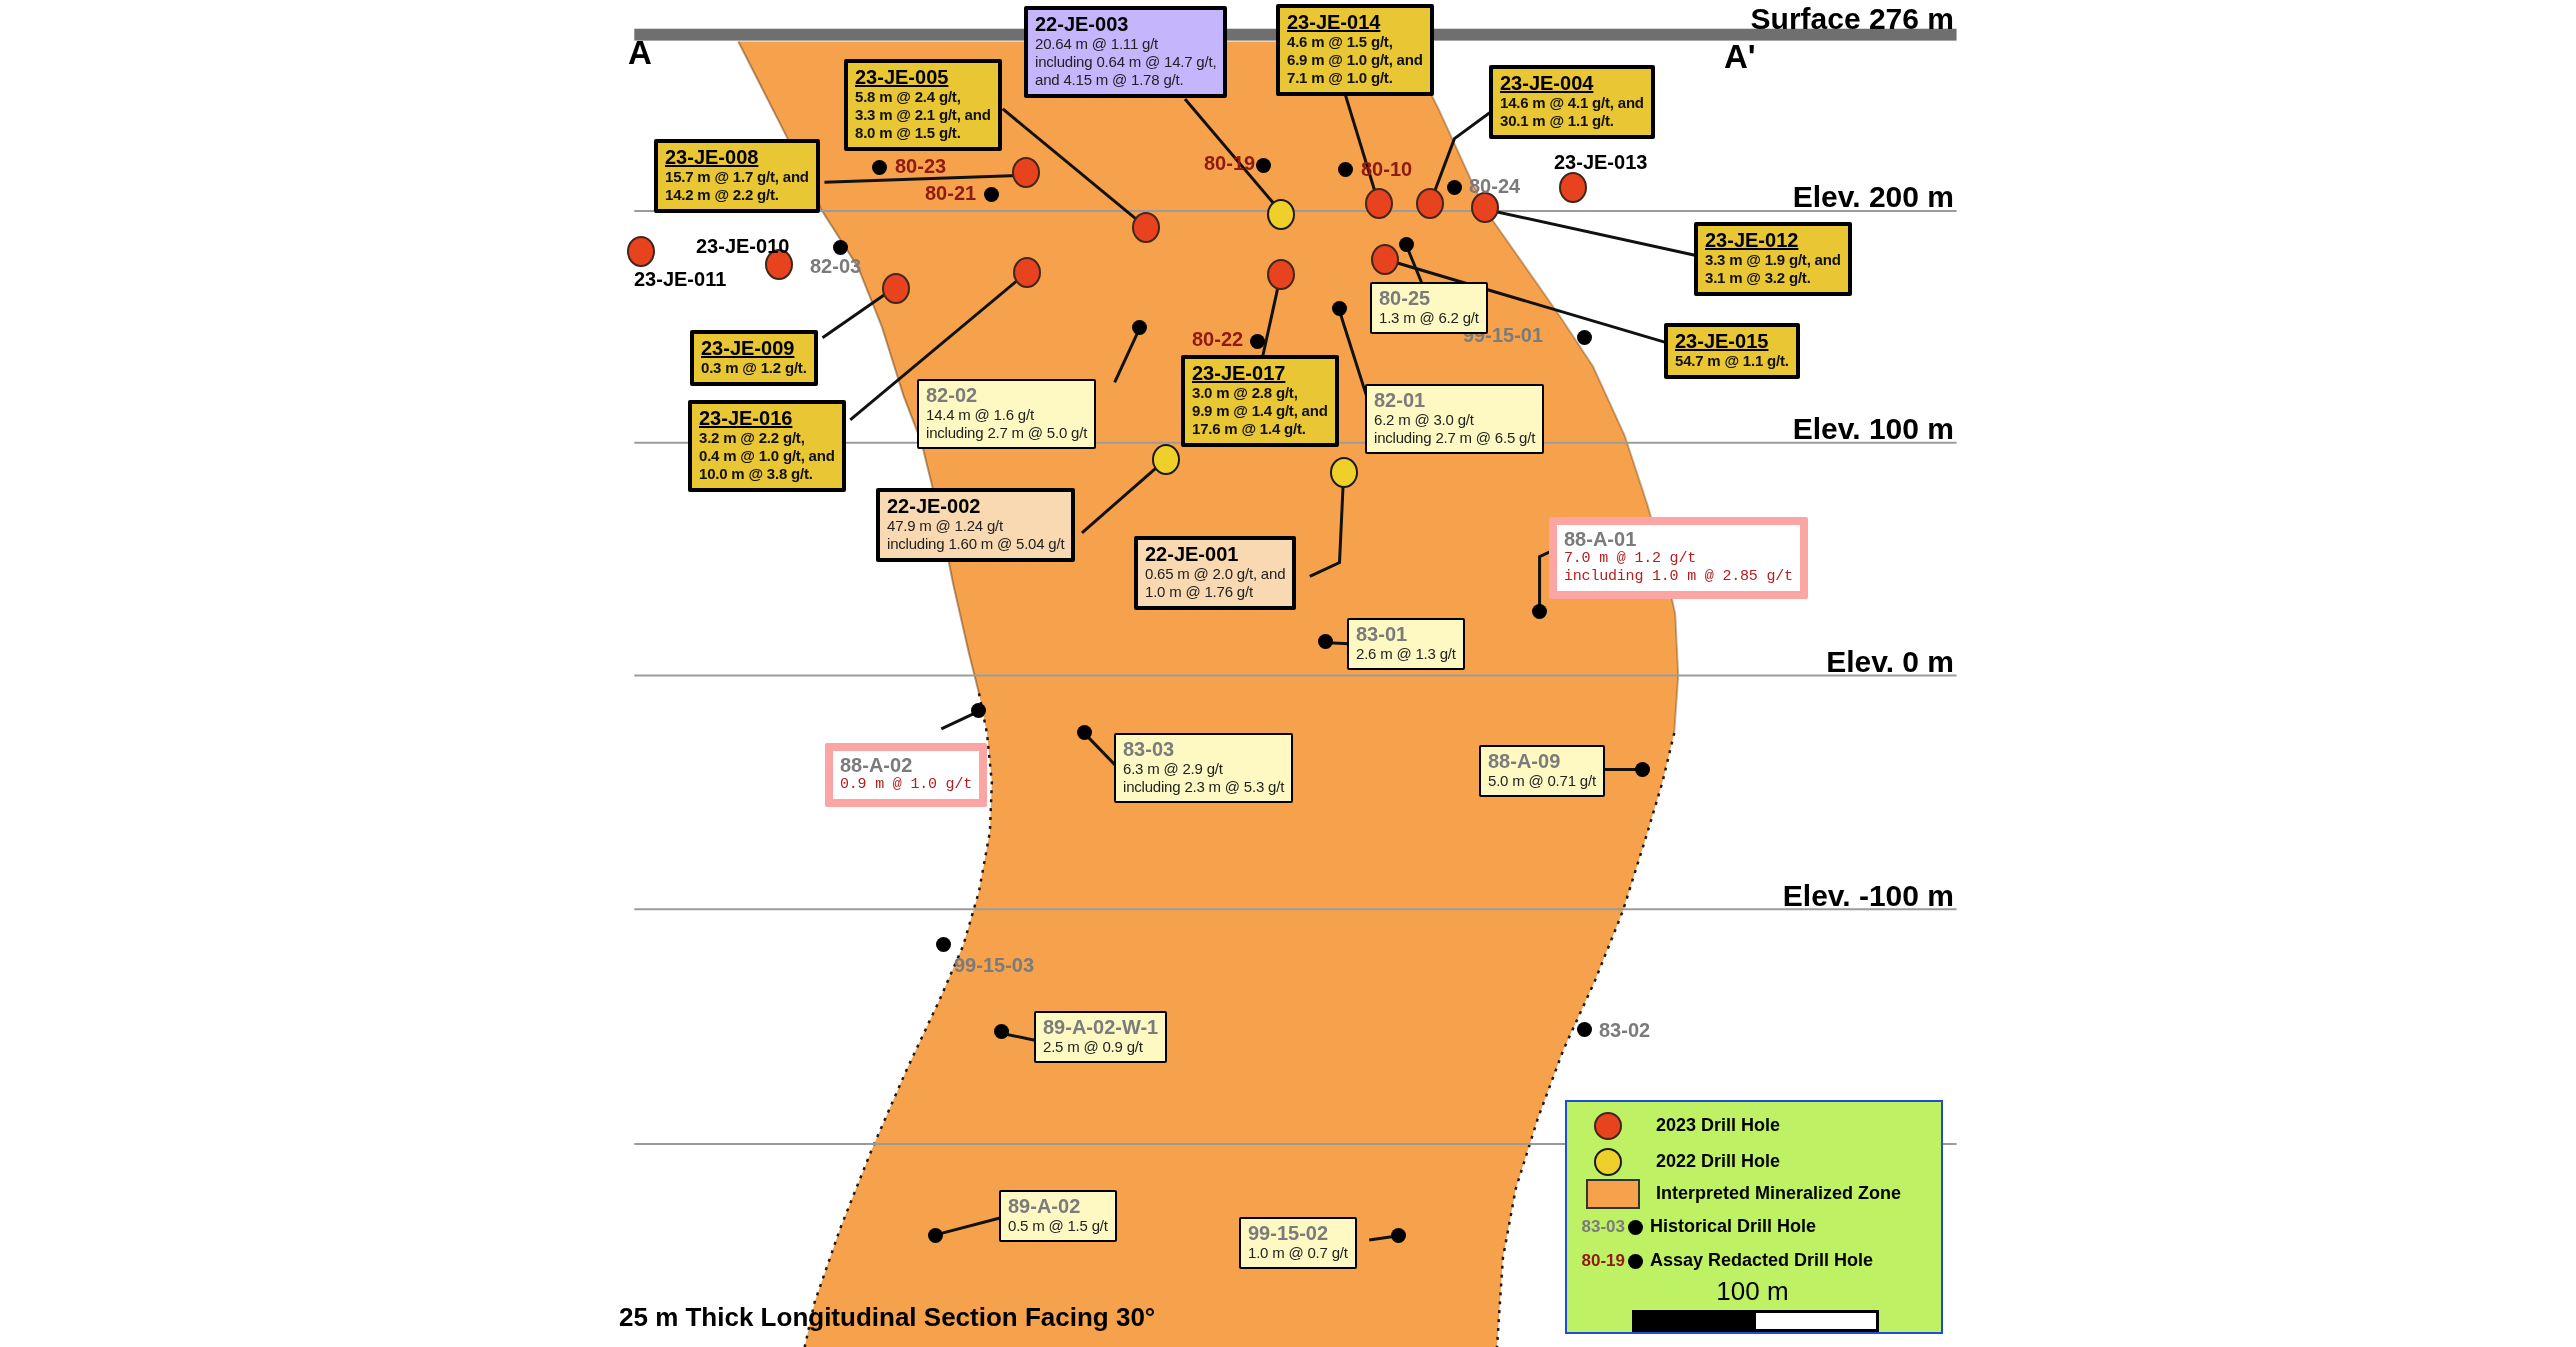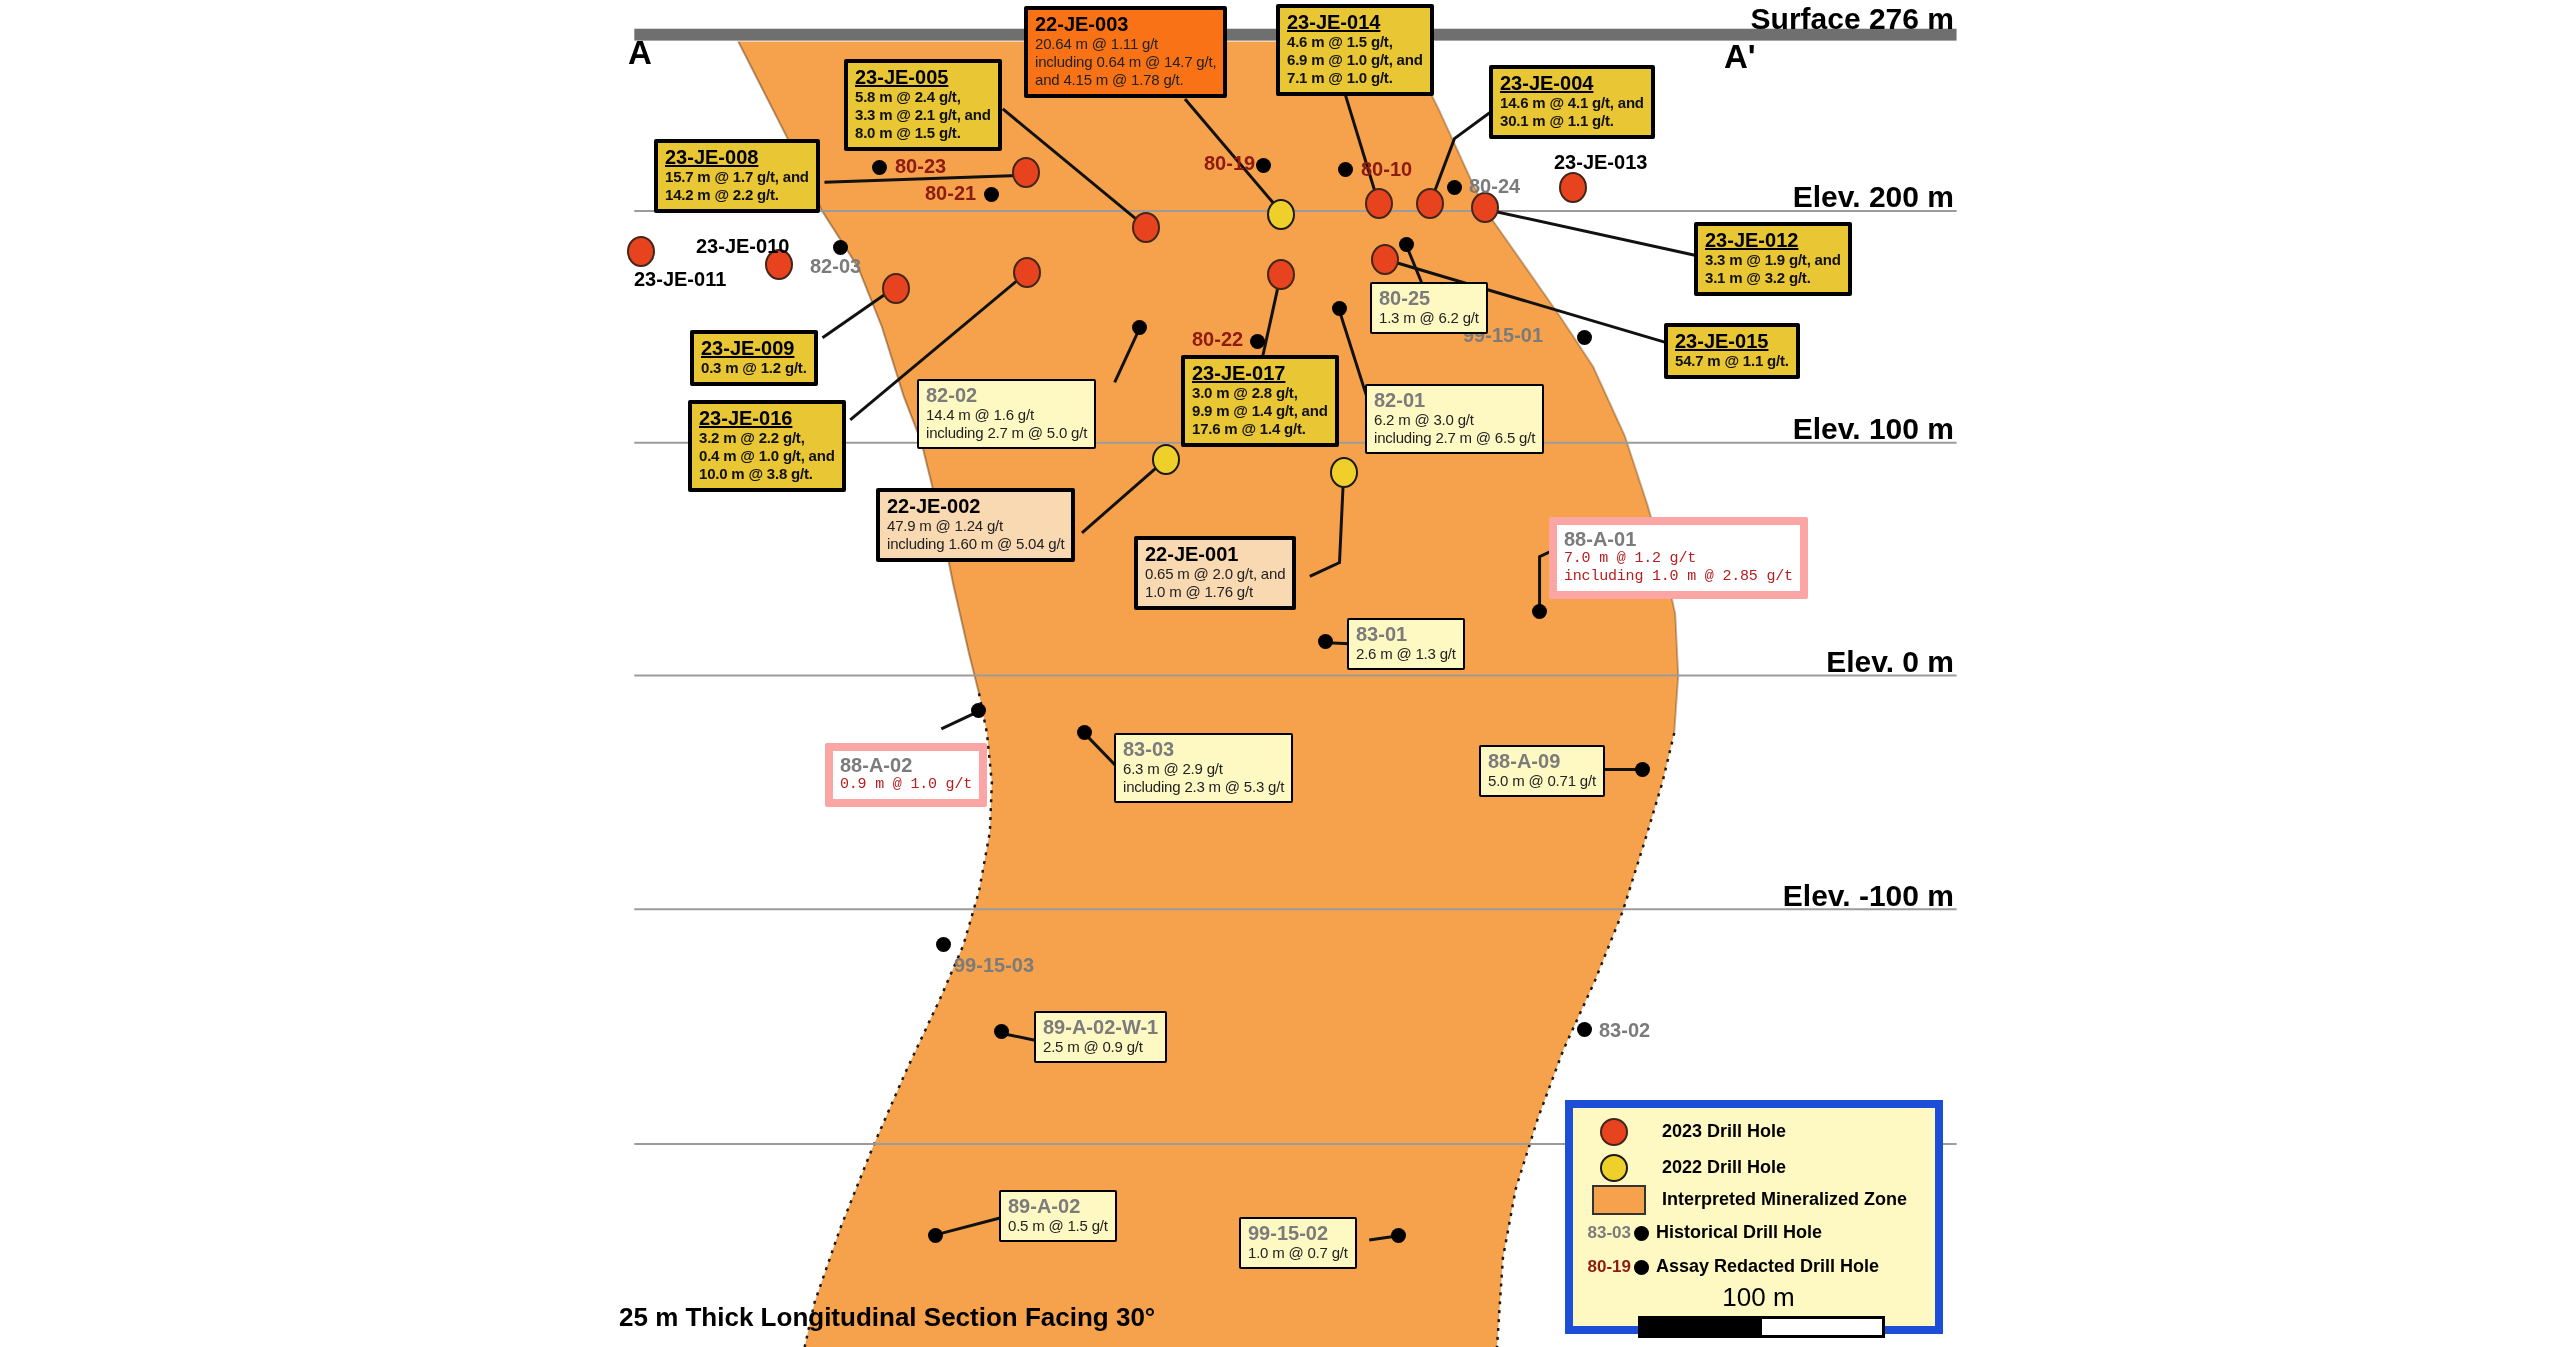--- a/index.html
+++ b/index.html
@@ -11,34 +11,34 @@
   .hole{position:absolute;width:28px;height:31px;border-radius:50%;box-sizing:border-box;z-index:20;}
   .hole.red{background:#E8431F;border:2px solid #43261a;}
   .hole.yellow{background:#EFD02B;border:2px solid #1a1a1a;}
   .dot{position:absolute;width:15px;height:15px;border-radius:50%;background:#000;z-index:21;}
   .callout{position:absolute;box-sizing:border-box;padding:3px 7px 5px;white-space:nowrap;z-index:30;border-radius:2px;}
   .callout .t{font-weight:bold;font-size:20px;line-height:1.12;}
   .callout .l{font-size:15px;line-height:1.2;letter-spacing:-0.2px;}
   .callout.yellow{background:#E9C633;border:4px solid #000;}
   .callout.yellow .t{color:#000;text-decoration:underline;}
   .callout.yellow .l{font-weight:bold;color:#111;}
-  .callout.cream-thick{background:#f97316;border:4px solid #000;}
+  .callout.cream-thick{background:#c4b5fd;border:4px solid #000;}
   .callout.cream-thick .t{color:#000;}
   .callout.cream-thick .l{color:#222;}
   .callout.peach-thick{background:#F8D9B2;border:4px solid #000;}
   .callout.peach-thick .t{color:#000;}
   .callout.peach-thick .l{color:#222;}
   .callout.peach{background:#fef9c3;border:2px solid #000;}
   .callout.peach .t{color:#7b7b7b;}
   .callout.peach .l{color:#222;}
   .callout.white{background:#ffffff;border:8px solid #fca5a5;}
   .callout.white .t{color:#7b7b7b;}
   .callout.white .l{color:#b91c1c;font-family:Liberation Mono, monospace;}
   .section-title{position:absolute;left:619px;top:1302px;font-weight:bold;font-size:26px;color:#000;z-index:35;white-space:nowrap;}
-  .legend{position:absolute;background:#fef9c3;border:8px solid #1d4ed8;box-sizing:border-box;z-index:40;}
+  .legend{position:absolute;background:#bef264;border:2px solid #1d4ed8;box-sizing:border-box;z-index:40;}
   .legend .row-label{position:absolute;left:89px;font-weight:bold;font-size:18px;color:#000;white-space:nowrap;}
   .legend .prefix{position:absolute;left:4px;width:54px;text-align:right;font-weight:bold;font-size:17px;white-space:nowrap;}
   .legend .lg-circle{position:absolute;left:27px;width:28px;height:28px;border-radius:50%;box-sizing:border-box;}
   .legend .lg-rect{position:absolute;left:19px;top:77px;width:54px;height:30px;border:2px solid #333;box-sizing:border-box;}
   .legend .lg-dot{position:absolute;left:61px;width:15px;height:15px;border-radius:50%;background:#000;}
   .legend .scale-label{position:absolute;left:65px;top:174px;width:241px;text-align:center;font-size:26px;color:#000;}
   .legend .scale-bar{position:absolute;left:65px;top:208px;width:241px;height:16px;border:3px solid #000;box-sizing:content-box;background:#fff;}
   .legend .scale-fill{position:absolute;left:0;top:0;width:50%;height:100%;background:#000;}
 </style>
 </head>

